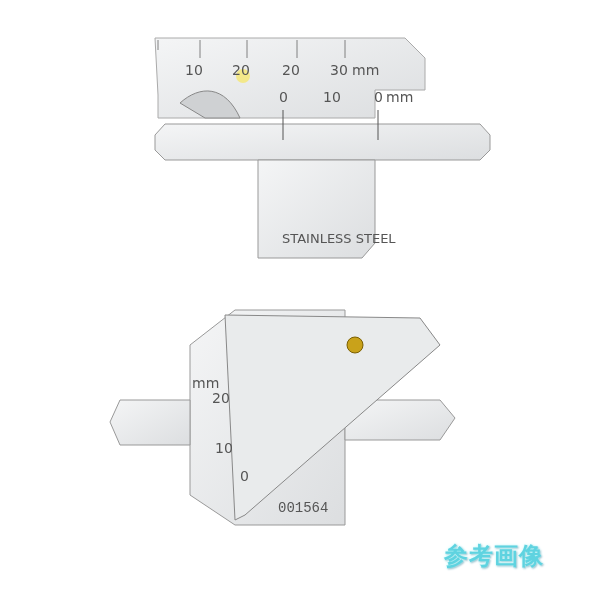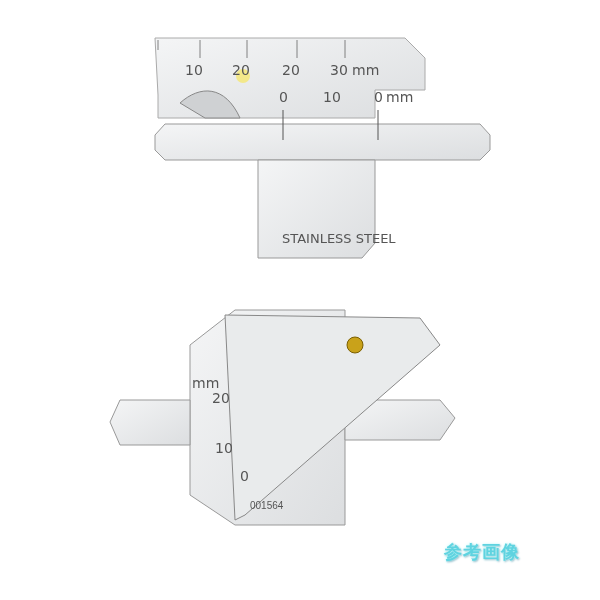--- a/index.html
+++ b/index.html
@@ -1,19 +1,19 @@
 <!DOCTYPE html>
 <html><head>
 <meta charset="utf-8">
 <style>
   html,body{margin:0;padding:0;background:#fff;}
   body{width:600px;height:600px;position:relative;overflow:hidden;font-family:"DejaVu Sans",sans-serif;}
   .abs{position:absolute;}
   .label-text{font-size:14px;color:#555;}
-  .watermark{left:444px;top:540px;font-size:18px;font-weight:bold;color:#5fd3e0;letter-spacing:1px;text-shadow:0 0 3px #bff,1px 1px 2px #8ab;}
+  .watermark{left:444px;top:540px;font-size:24px;font-weight:bold;color:#5fd3e0;letter-spacing:1px;text-shadow:0 0 3px #bff,1px 1px 2px #8ab;}
 </style>
 </head>
 <body>
 
 <svg class="abs" style="left:0;top:0" width="600" height="600">
   <defs>
     <linearGradient id="steel" x1="0" y1="0" x2="1" y2="1">
       <stop offset="0" stop-color="#f4f5f6"></stop>
       <stop offset="1" stop-color="#dcdee0"></stop>
     </linearGradient>
@@ -57,15 +57,15 @@
 <span class="abs label-text" style="left:279px;top:89px">0</span>
 <span class="abs label-text" style="left:323px;top:89px">10</span>
 <span class="abs label-text" style="left:374px;top:89px">0</span>
 <span class="abs label-text" style="left:386px;top:89px">mm</span>
 <span class="abs label-text" style="left:282px;top:231px;font-size:13px">STAINLESS STEEL</span>
 
 <span class="abs label-text" style="left:212px;top:390px">20</span>
 <span class="abs label-text" style="left:215px;top:440px">10</span>
 <span class="abs label-text" style="left:240px;top:468px">0</span>
 <span class="abs label-text" style="left:192px;top:375px">mm</span>
-<span class="abs label-text" style="left:250px;top:500px;font-family:Liberation Sans, sans-serif;font-size:10px">001564</span>
+<span class="abs label-text" style="left:278px;top:500px;font-family:Liberation Mono, monospace;font-size:14px">001564</span>
 
 <div class="abs watermark">参考画像</div>
 
 </body></html>

